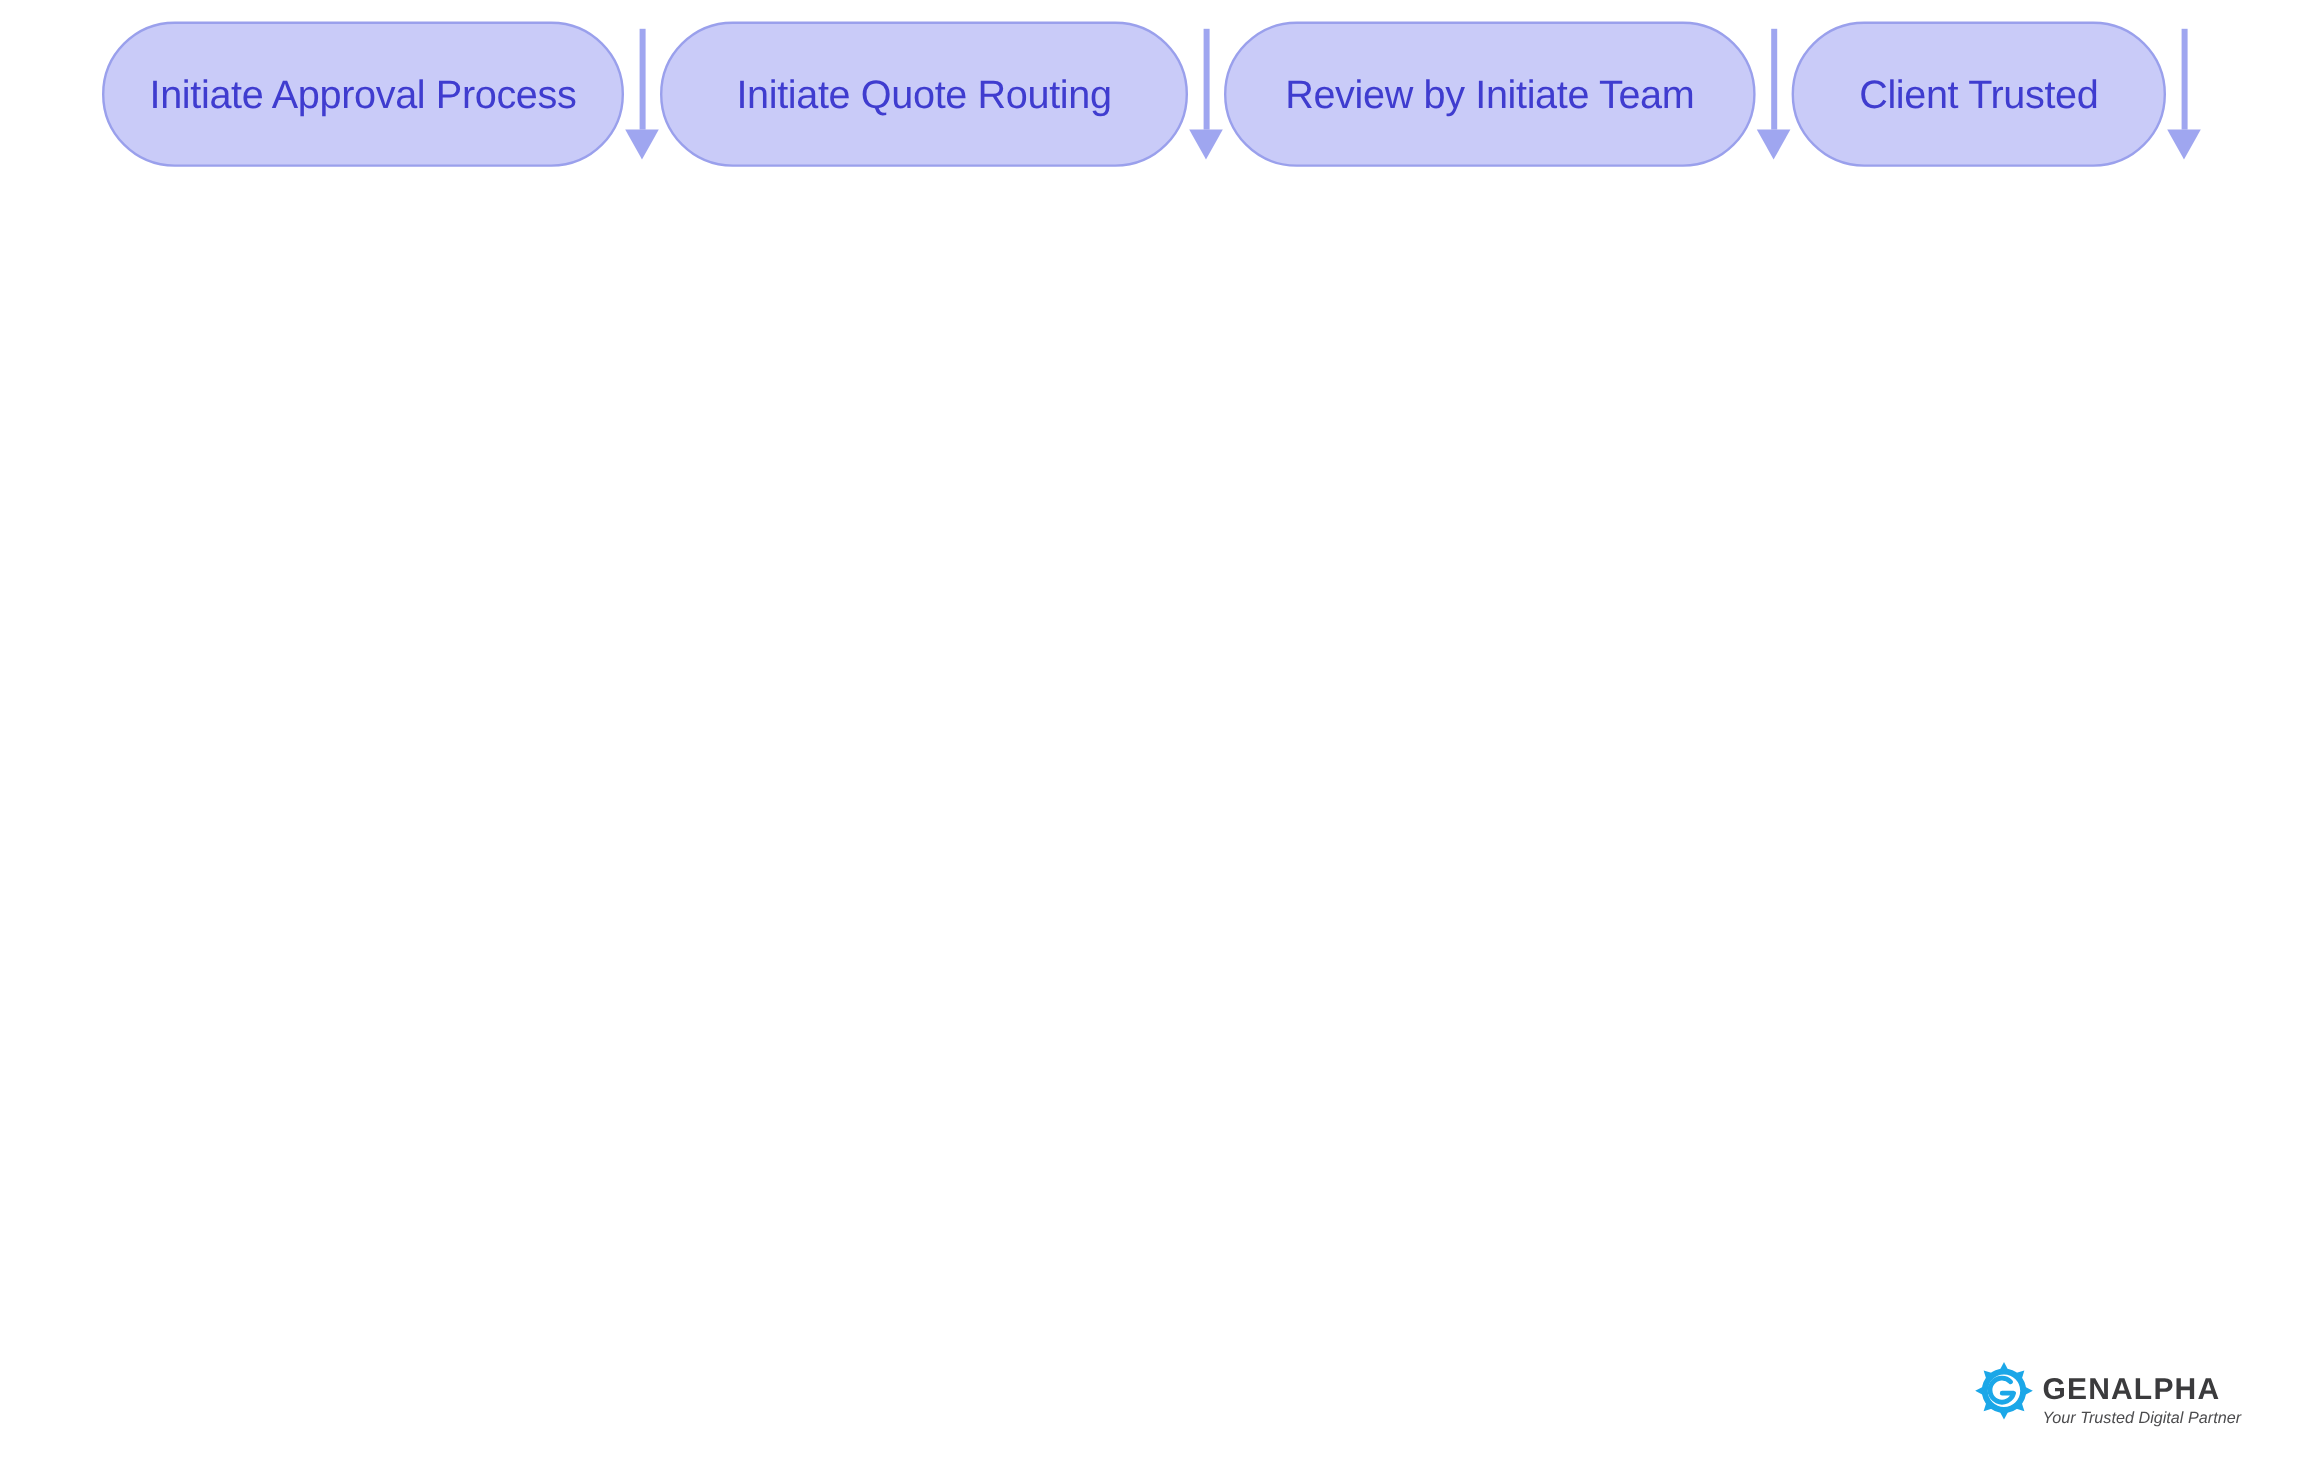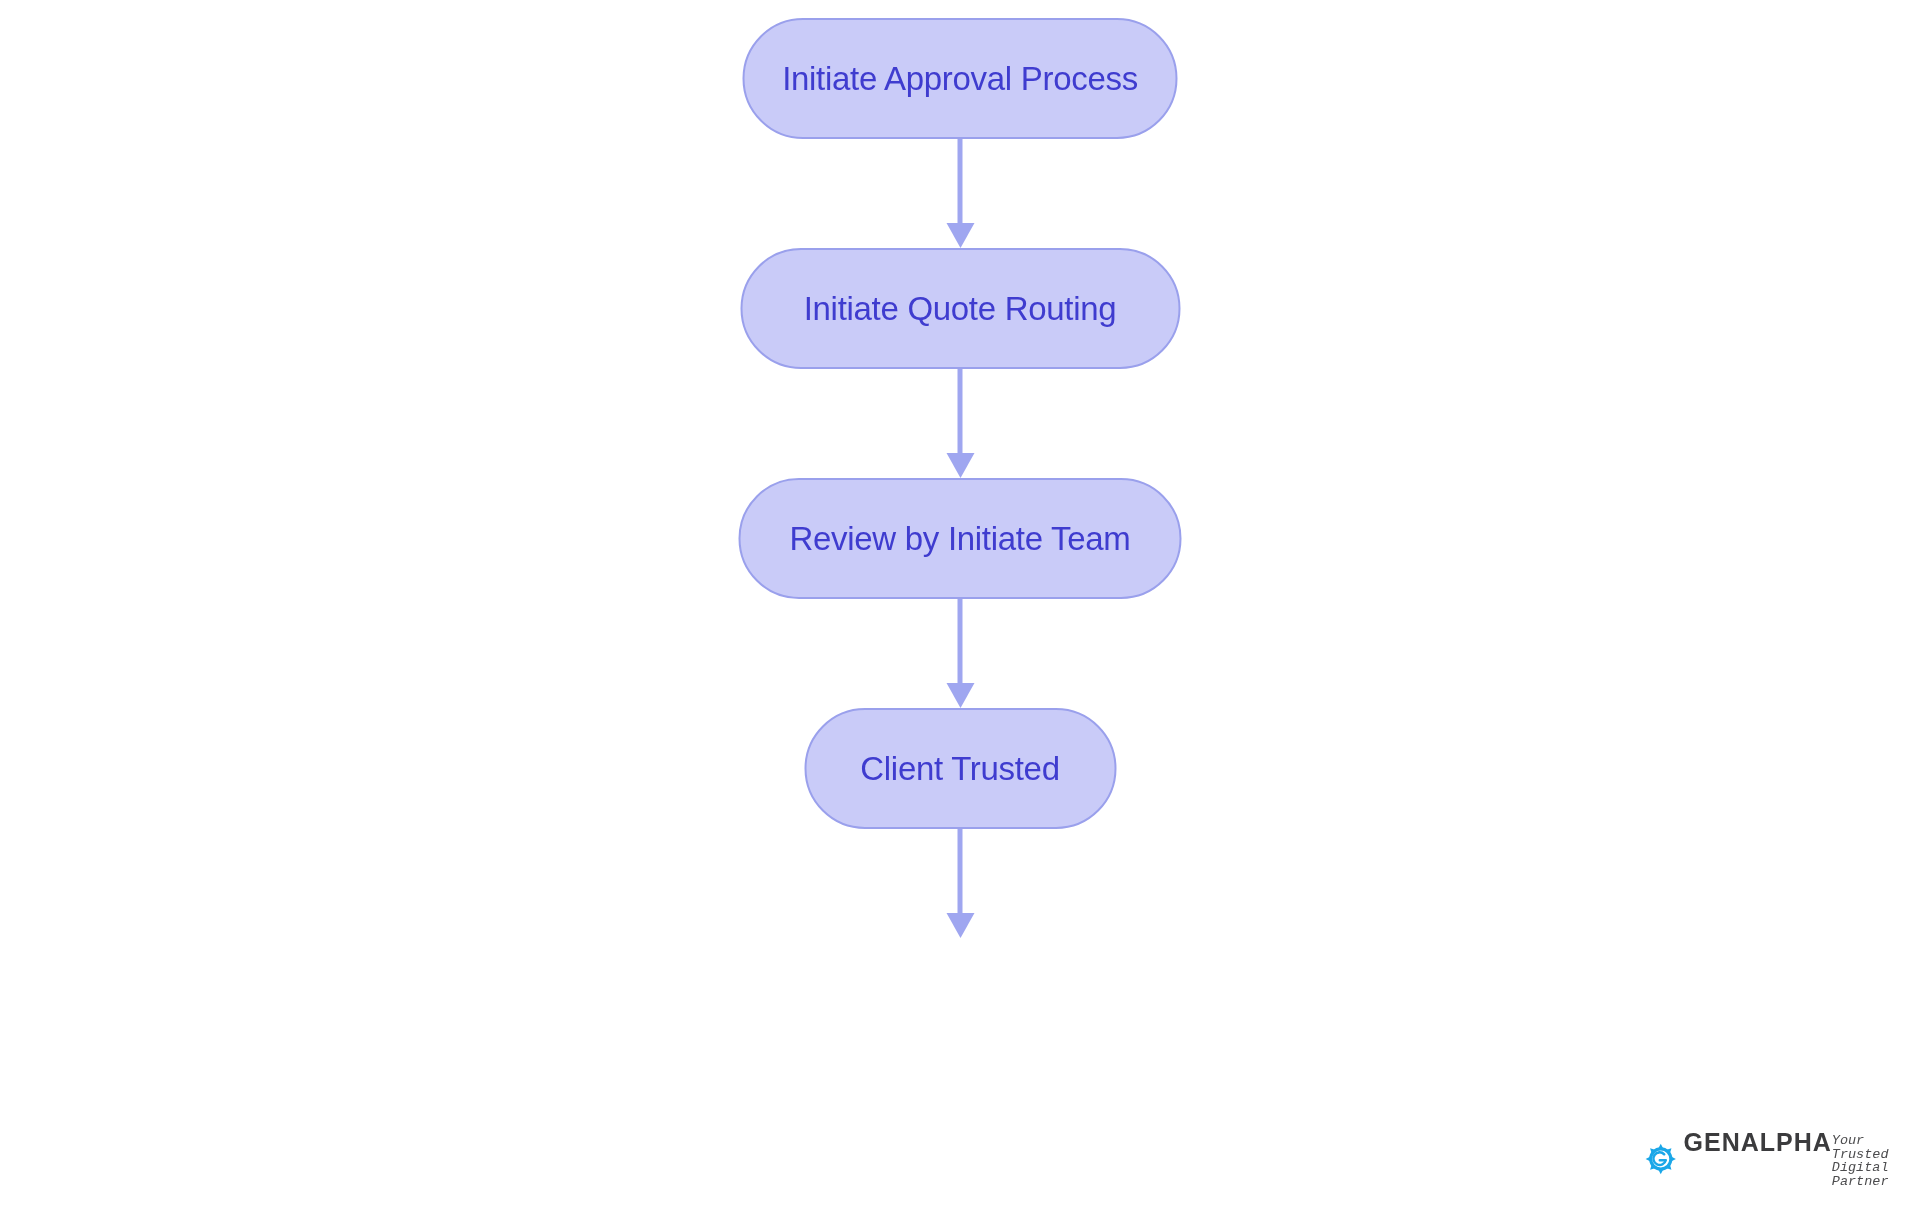--- a/index.html
+++ b/index.html
@@ -14,21 +14,21 @@
     height: 1215px;
     background: #ffffff;
     overflow: hidden;
   }
   .flow {
     position: absolute;
     top: 18px;
     left: 50%;
     transform: translateX(-50%);
     display: flex;
-    flex-direction: column;
+    flex-direction: row;
     align-items: center;
   }
   .node {
     box-sizing: border-box;
     height: 121px;
     border-radius: 61px;
     background: #c9cbf8;
     border: 2.5px solid #9aa0ec;
     display: flex;
     align-items: center;
@@ -65,36 +65,36 @@
   .logo {
     position: absolute;
     left: 1645px;
     top: 1130px;
     display: flex;
     align-items: center;
     gap: 7px;
   }
   .logo-textcol {
     display: flex;
-    flex-direction: row;
+    flex-direction: column;
+    margin-top: 16px;
   }
   .brand-name {
     font-size: 25px;
     font-weight: bold;
     color: #3b3b3d;
     letter-spacing: 1px;
     line-height: 1;
   }
   .brand-tagline {
     font-size: 13.5px;
     font-style: italic;
     color: #4c4c4e;
     margin-top: 4px;
     line-height: 1;
-    font-family: Liberation Mono, monospace;
   }
 </style>
 </head>
 <body>
 
 <div class="canvas">
 
   <div class="flow">
 
     <div class="node node-w1">

